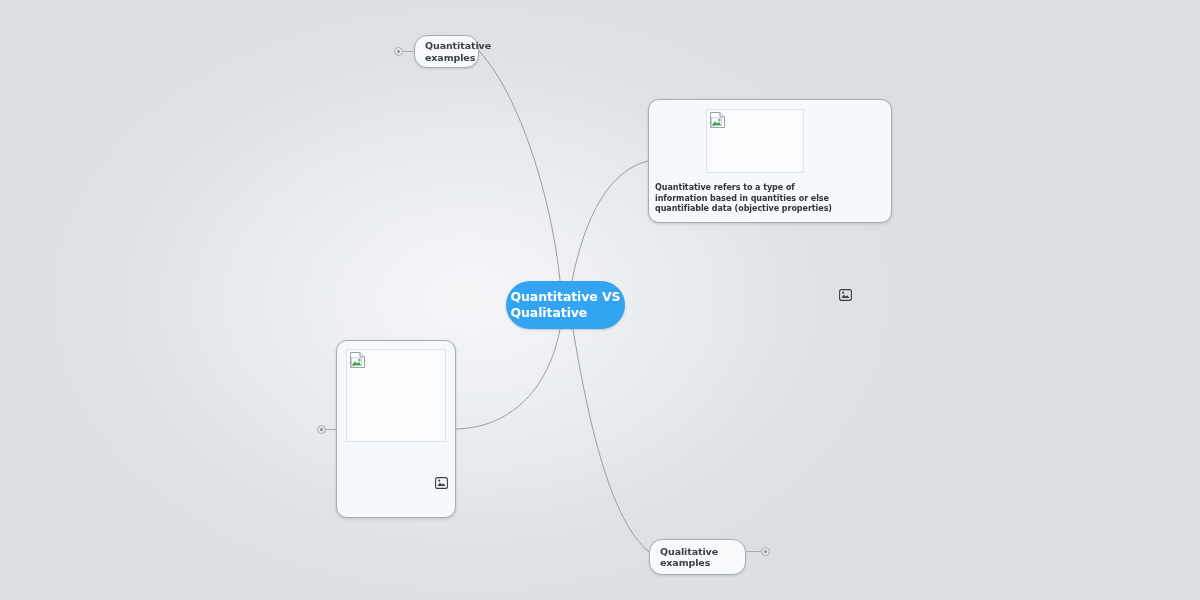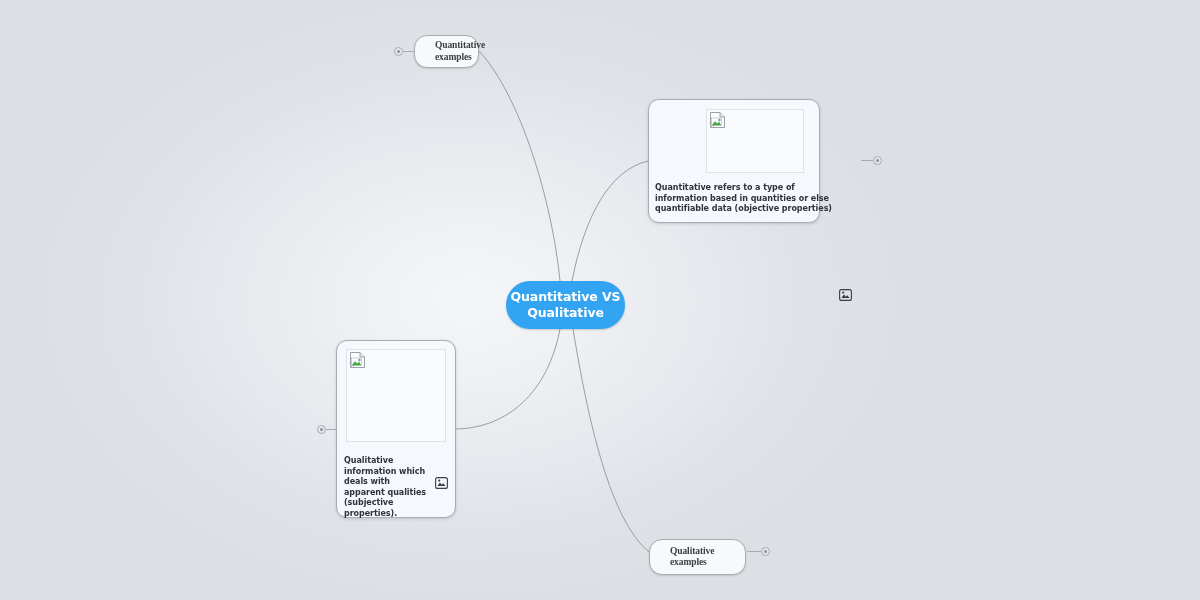--- a/index.html
+++ b/index.html
@@ -55,37 +55,36 @@
     display: flex;
     align-items: center;
     justify-content: center;
     box-sizing: border-box;
   }
   .central-node-label {
     color: #ffffff;
     font-size: 12.5px;
     font-weight: bold;
     line-height: 16px;
-    text-align: center;
+    text-align: left;
     letter-spacing: -0.1px;
     white-space: pre-line;
   }
 
   
   .pill-node {
     position: absolute;
     background: #f7f9fb;
     border: 1px solid #a9acb0;
     border-radius: 13px;
     box-shadow: 0 1px 2px rgba(90,100,110,0.22);
     box-sizing: border-box;
     display: flex;
     align-items: center;
-    padding: 0 20px;
-    font-family: Liberation Serif, serif;
+    padding: 0 10px;
   }
   .pill-node-label {
     color: #3a3f44;
     font-size: 9.5px;
     font-weight: bold;
     line-height: 11.5px;
     letter-spacing: -0.1px;
     white-space: pre-line;
   }
   #node-quant-examples {
@@ -107,21 +106,21 @@
     position: absolute;
     background: #f5f8fc;
     border: 1px solid #a9acb0;
     border-radius: 11px;
     box-shadow: 0 1px 3px rgba(90,100,110,0.25);
     box-sizing: border-box;
   }
   #card-quantitative {
     left: 648px;
     top: 99px;
-    width: 172px;
+    width: 244px;
     height: 124px;
   }
   #card-qualitative {
     left: 336px;
     top: 340px;
     width: 120px;
     height: 178px;
   }
 
   .card-image-frame {
@@ -274,21 +273,20 @@
     <div class="card-image-frame">
       <svg class="broken-image-icon" viewBox="0 0 17 16">
         <path d="M1.5 0.5 H11 L15.5 5 V15.5 H1.5 Z" fill="#fdfdfd" stroke="#9aa0a6" stroke-width="1"></path>
         <path d="M11 0.5 V5 H15.5" fill="#e8eaed" stroke="#9aa0a6" stroke-width="1"></path>
         <rect x="2.5" y="6" width="10" height="7.5" fill="#ffffff" stroke="#b7bcc2" stroke-width="0.7"></rect>
         <path d="M2.8 13.2 L6 9.2 L8.2 11.6 L10 9.8 L12.2 13.2 Z" fill="#3faa3f"></path>
         <circle cx="10.4" cy="8" r="1.2" fill="#5b9bd5"></circle>
         <path d="M0.8 11.2 L5 14.8 L3.2 15.6 Z" fill="#ffffff" stroke="#9aa0a6" stroke-width="0.6"></path>
       </svg>
     </div>
-    <div class="card-text">Qualitative information which deals with apparent qualities (subjective properties).</div>
     <svg class="attachment-icon" viewBox="0 0 13 12">
       <rect x="0.6" y="0.6" width="11.8" height="10.8" rx="2" ry="2" fill="none" stroke="#3a3f44" stroke-width="1.1"></rect>
       <path d="M2.4 9 L5 5.6 L6.8 7.8 L8.2 6.3 L10.6 9 Z" fill="#3a3f44"></path>
       <circle cx="4.2" cy="3.6" r="1.05" fill="#3a3f44"></circle>
     </svg>
   </div>
 
   <div class="handle-stub" id="stub-qual-examples"></div>
   <div class="collapse-handle" id="handle-qual-examples"></div>
   <div class="pill-node" id="node-qual-examples">

